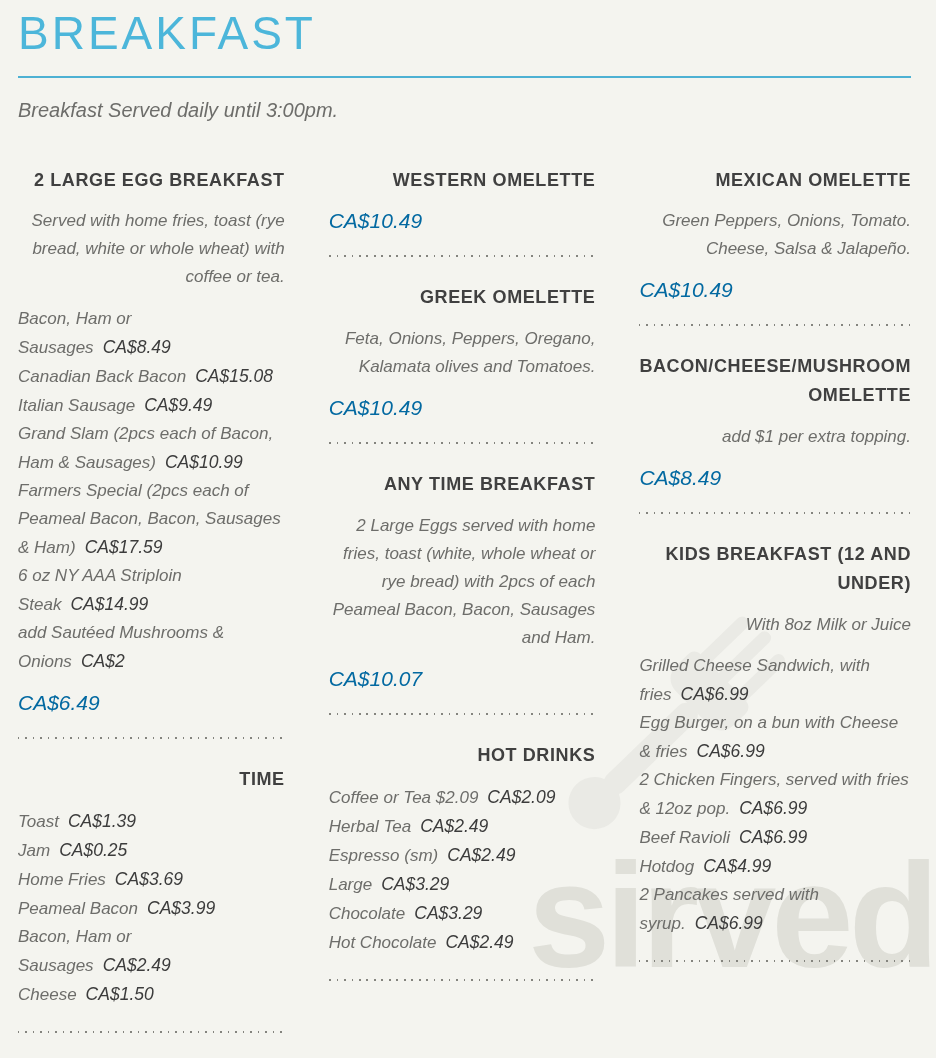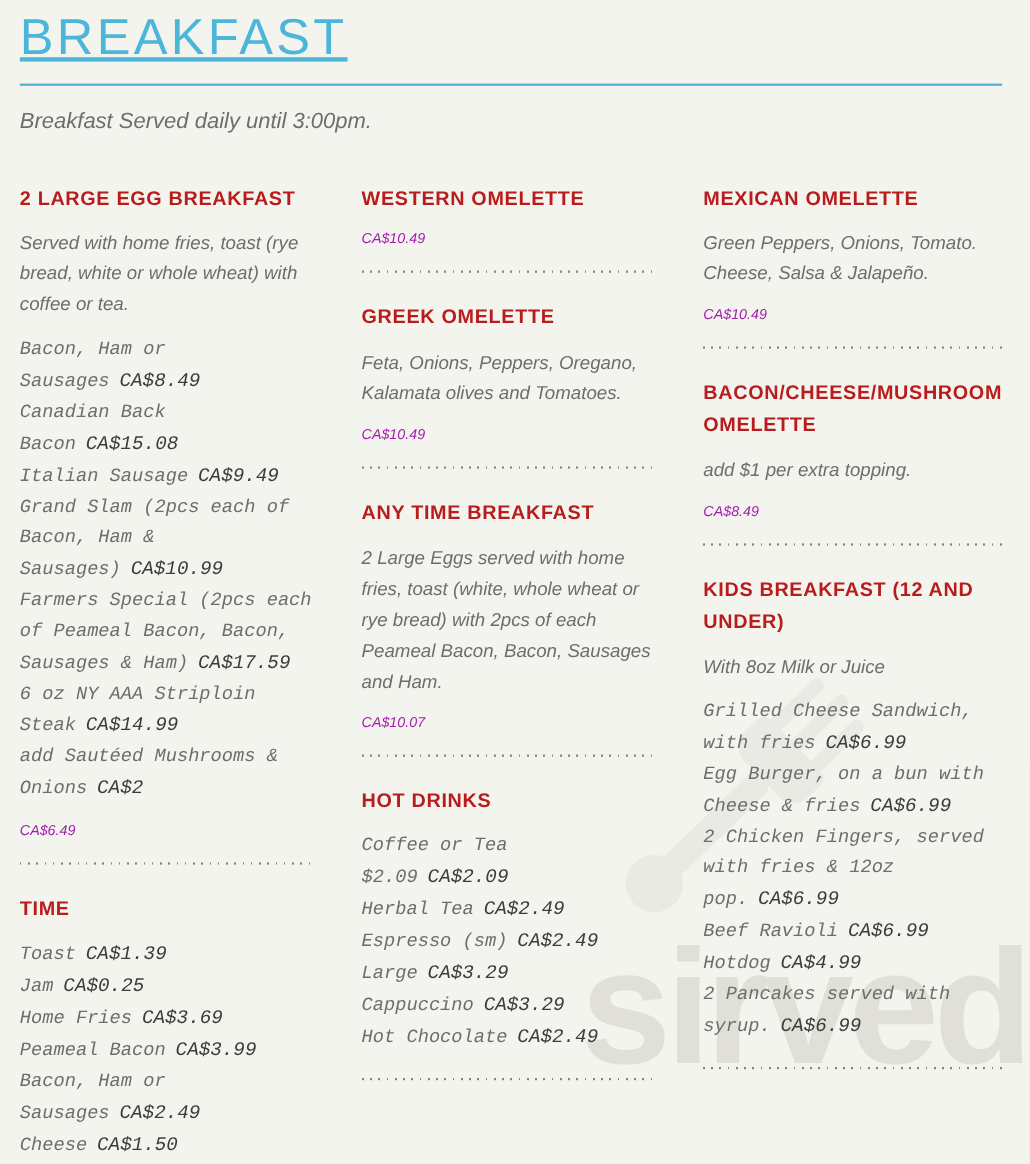--- a/index.html
+++ b/index.html
@@ -16,21 +16,20 @@
     overflow: hidden;
   }
 
   
   .page-title {
     font-size: 46px;
     font-weight: 400;
     letter-spacing: 3px;
     color: #4cb6da;
     line-height: 1.1;
-    text-decoration: underline;
   }
   .title-rule {
     height: 2px;
     background: #4db1d3;
     margin-top: 17px;
   }
   .subtitle {
     margin-top: 21px;
     font-size: 20px;
     font-style: italic;
@@ -45,37 +44,39 @@
     display: grid;
     grid-template-columns: repeat(3, 1fr);
     column-gap: 44px;
   }
 
   .section-heading {
     font-size: 18px;
     font-weight: 700;
     letter-spacing: 0.6px;
     line-height: 1.6;
-    color: #b91c1c;
+    color: #404040;
     margin-bottom: 13px;
+    text-align: right;
   }
   .desc {
     font-size: 17px;
     font-style: italic;
     line-height: 1.65;
     color: #6d6d6a;
     margin-bottom: 13px;
+    text-align: right;
   }
   .price-line {
-    font-size: 13px;
-    font-style: italic;
-    color: #a21caf;
+    font-size: 21px;
+    font-style: italic;
+    color: #0369a1;
     margin: 15px 0 2px;
   }
-  .items { margin-top: 2px; font-family: Liberation Mono, monospace; }
+  .items { margin-top: 2px; }
   .item-line {
     font-size: 17px;
     font-style: italic;
     line-height: 1.65;
     color: #6d6d6a;
   }
   .item-price {
     color: #3c3c3c;
     font-size: 17.5px;
     margin-left: 9px;
@@ -187,21 +188,21 @@
           <p class="price-line">CA$10.07</p>
           <div class="dotted-rule"></div>
         </section>
         <section class="section">
           <h2 class="section-heading">HOT DRINKS</h2>
           <div class="items">
             <p class="item-line"><span class="item-name">Coffee or Tea $2.09</span><span class="item-price">CA$2.09</span></p>
             <p class="item-line"><span class="item-name">Herbal Tea</span><span class="item-price">CA$2.49</span></p>
             <p class="item-line"><span class="item-name">Espresso (sm)</span><span class="item-price">CA$2.49</span></p>
             <p class="item-line"><span class="item-name">Large</span><span class="item-price">CA$3.29</span></p>
-            <p class="item-line"><span class="item-name">Cappuccino</span><span class="item-price">CA$3.29</span></p>
+            <p class="item-line"><span class="item-name">Chocolate</span><span class="item-price">CA$3.29</span></p>
             <p class="item-line"><span class="item-name">Hot Chocolate</span><span class="item-price">CA$2.49</span></p>
           </div>
           <div class="dotted-rule"></div>
         </section>
       </div>
       <div class="col">
         <section class="section">
           <h2 class="section-heading">MEXICAN OMELETTE</h2>
           <p class="desc">Green Peppers, Onions, Tomato. Cheese, Salsa &amp; Jalapeño.</p>
           <p class="price-line">CA$10.49</p>

